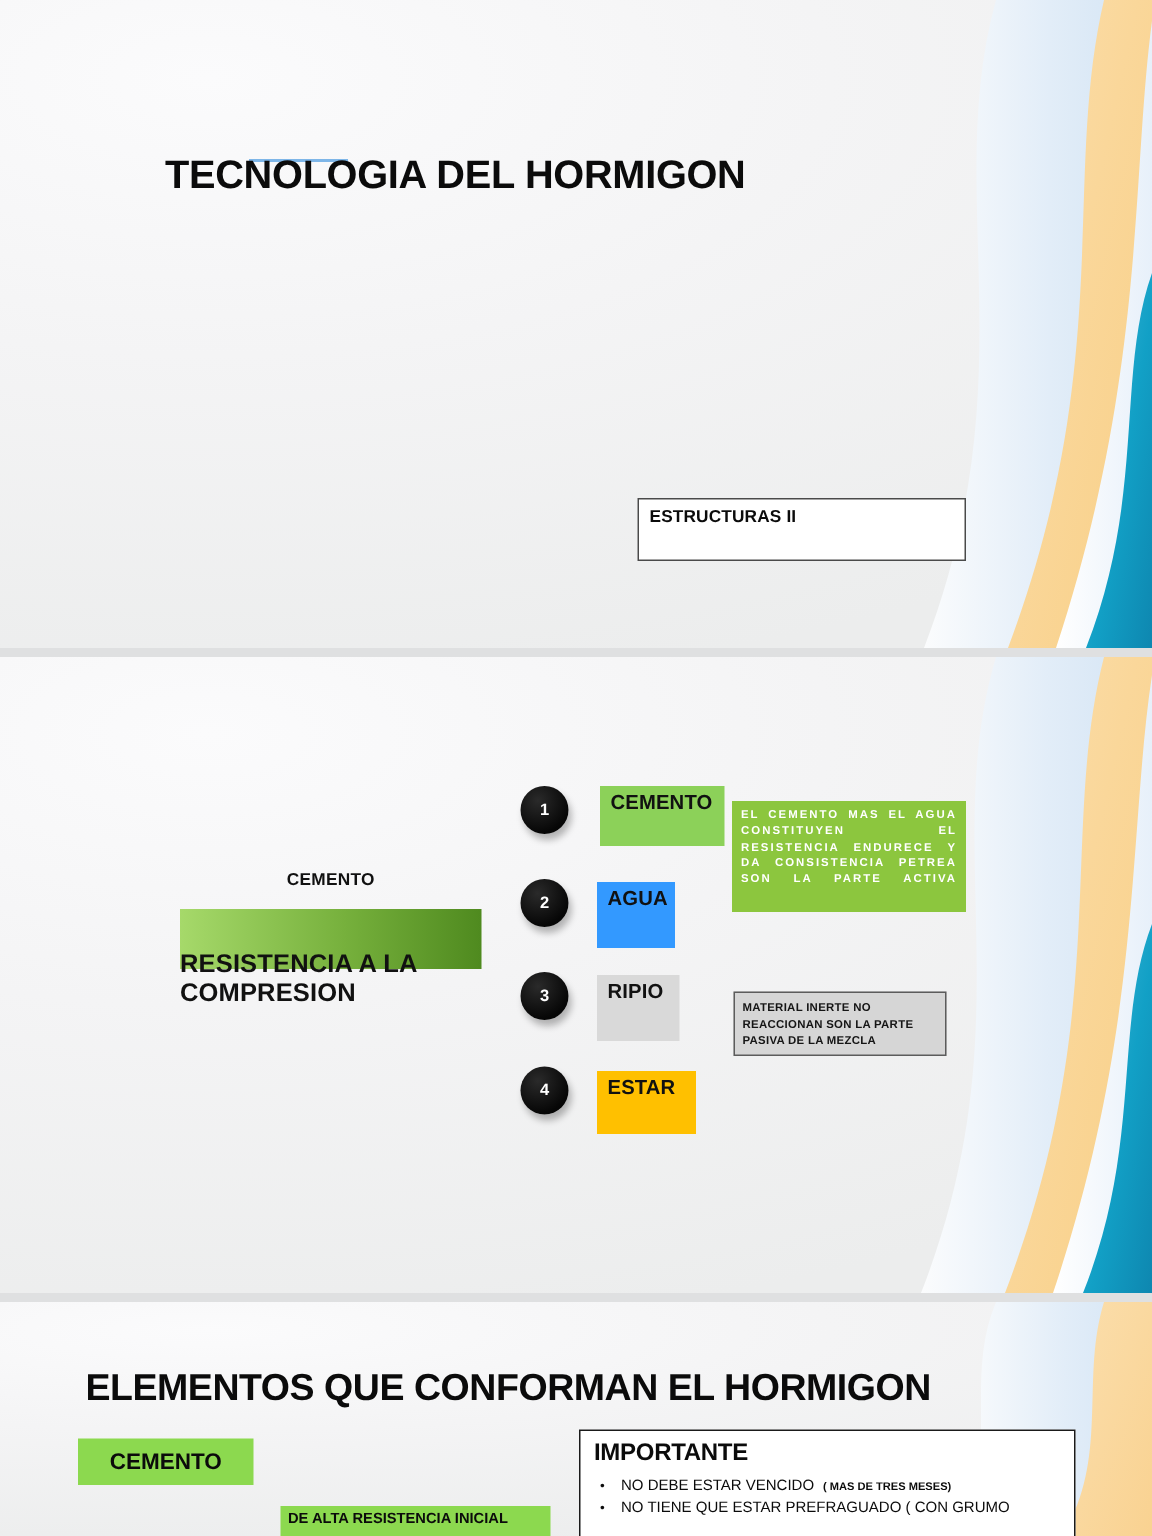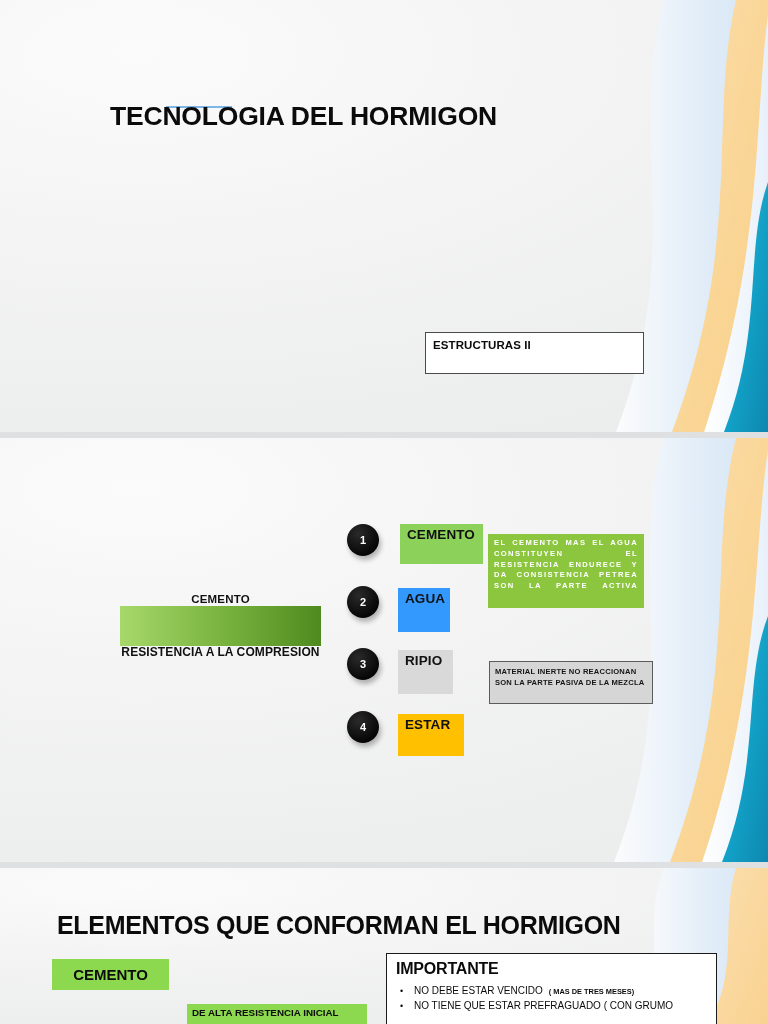--- a/index.html
+++ b/index.html
@@ -86,21 +86,21 @@
     left: 120px; top: 606px;
     width: 201px; height: 40px;
     background: linear-gradient(to right, #a6d96a 0%, #76b03c 55%, #4f8a1f 100%);
     display: flex;
     flex-direction: column;
     align-items: center;
     justify-content: center;
     line-height: 1.12;
   }
   #hormigon-box .l1 { font-size: 11.5px; font-weight: bold; color: #111; letter-spacing: 0.2px;}
-  #hormigon-box .l2 { font-size: 12px; font-weight: bold; color: #111; letter-spacing: 0.1px; margin-top: 40px;}
+  #hormigon-box .l2 { font-size: 17px; font-weight: bold; color: #111; letter-spacing: 0.1px; margin-top: 40px;}
 
   .num-circle {
     position: absolute;
     width: 32px; height: 32px;
     border-radius: 50%;
     background: radial-gradient(circle at 36% 30%, #2a2a2a 0%, #060606 72%);
     color: #fff;
     font-size: 11px;
     font-weight: bold;
     display: flex;
@@ -302,21 +302,21 @@
   <div class="num-circle" style="left:347px; top:586px;">2</div>
   <div class="num-circle" style="left:347px; top:648px;">3</div>
   <div class="num-circle" style="left:347px; top:711px;">4</div>
 
   <div class="mat-box" style="left:400px; top:524px; width:83px; height:40px; background:#8cd159;">CEMENTO</div>
   <div class="mat-box" style="left:398px; top:588px; width:52px; height:44px; background:#3399ff;">AGUA</div>
   <div class="mat-box" style="left:398px; top:650px; width:55px; height:44px; background:#d9d9d9;">RIPIO</div>
   <div class="mat-box" style="left:398px; top:714px; width:66px; height:42px; background:#ffc000;">ESTAR</div>
 
   <div class="desc-green" style="left:488px; top:534px; width:156px; height:74px;">EL CEMENTO MAS EL AGUA CONSTITUYEN EL RESISTENCIA ENDURECE Y DA CONSISTENCIA PETREA SON LA PARTE ACTIVA</div>
-  <div class="desc-gray" style="left:489px; top:661px; width:164px; height:43px;">MATERIAL INERTE  NO REACCIONAN  SON LA PARTE PASIVA DE LA MEZCLA</div>
+  <div class="desc-gray" style="left:489px; top:661px; width:142px; height:43px;">MATERIAL INERTE  NO REACCIONAN  SON LA PARTE PASIVA DE LA MEZCLA</div>
 
   <div class="slide-gap" style="top:862px"></div>
 
   <div class="slide" id="slide3">
     <div class="wave">
       <svg viewBox="0 0 200 156" preserveAspectRatio="none" xmlns="http://www.w3.org/2000/svg">
         <defs>
           <linearGradient id="g3lb" x1="0" y1="0" x2="1" y2="0">
             <stop offset="0%" stop-color="#fbfcfd"></stop>
             <stop offset="55%" stop-color="#e2edf8"></stop>

